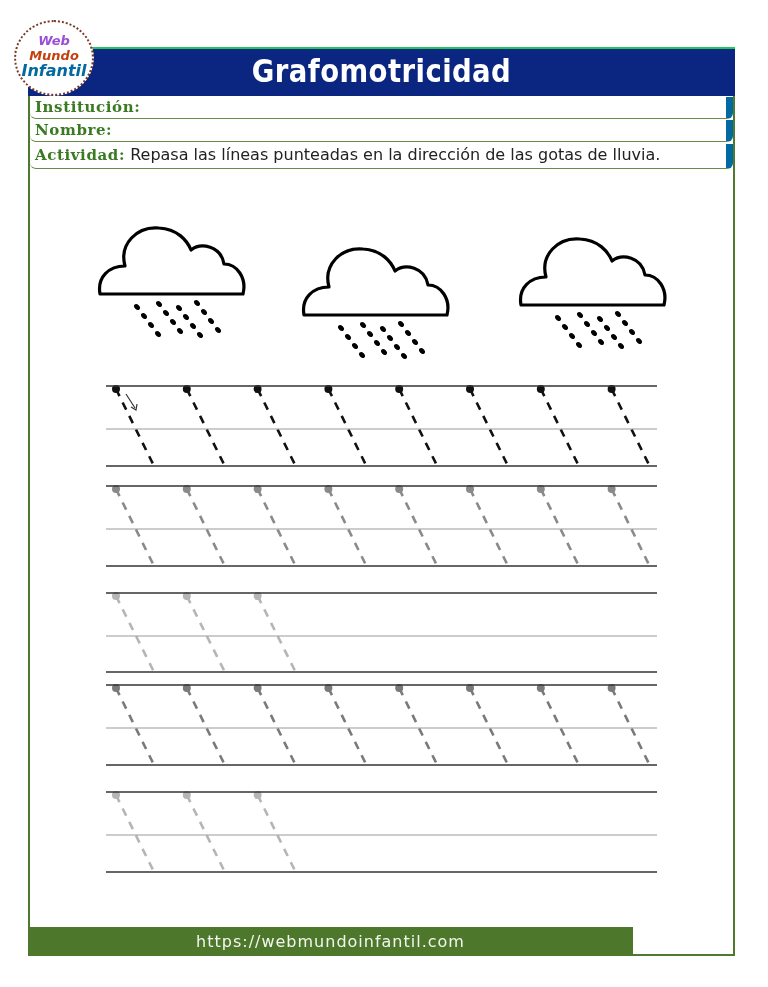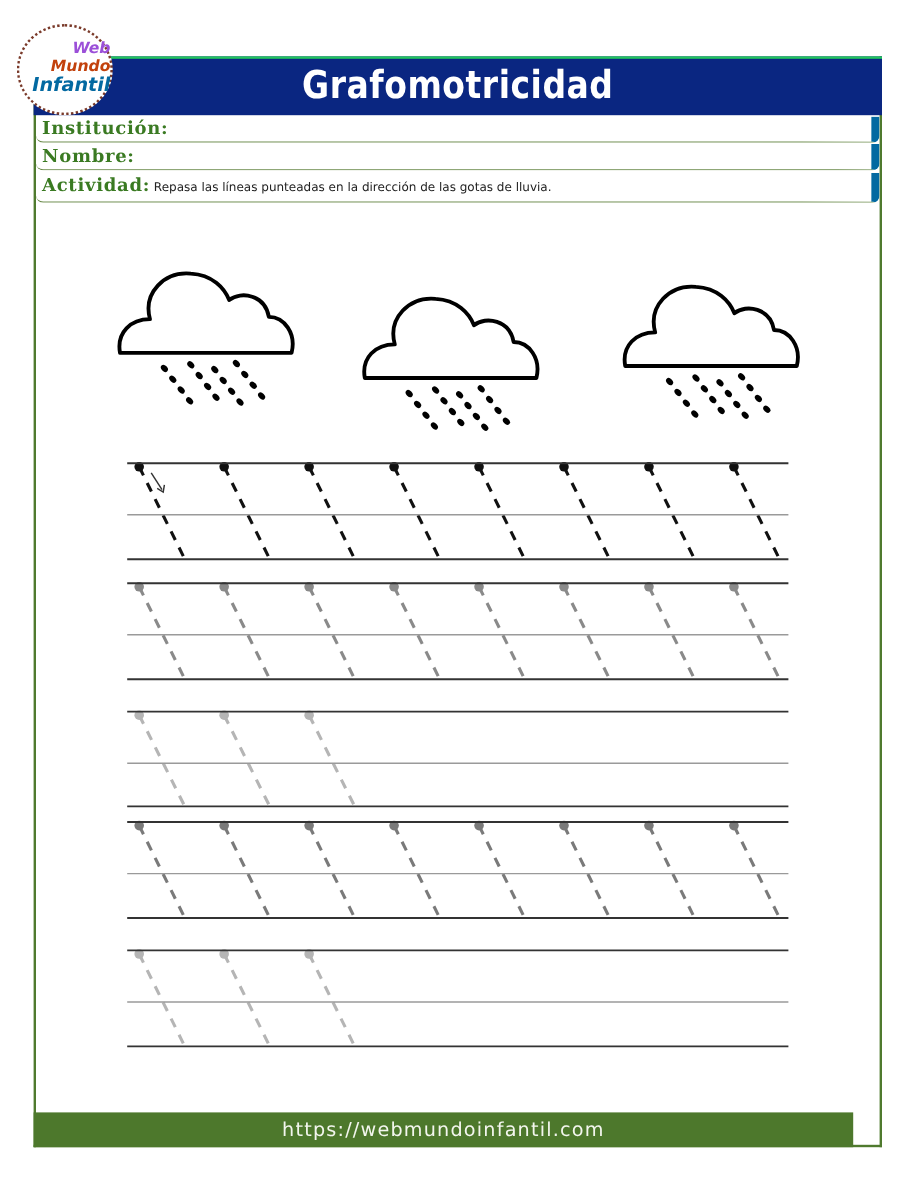--- a/index.html
+++ b/index.html
@@ -2,24 +2,24 @@
 <html><head>
 <meta charset="utf-8">
 <style>
   html, body { margin:0; padding:0; background:#ffffff; }
   body { width:768px; height:987px; position:relative; overflow:hidden; font-family:"DejaVu Sans", sans-serif; }
   .frame { position:absolute; left:28px; top:47px; width:707px; height:909px; border:2px solid #4f7a2e; border-top:none; box-sizing:border-box; }
   .header { position:absolute; left:28px; top:47px; width:707px; height:49px; background:#0a2681; border-top:2px solid #22c55e; box-sizing:border-box; }
   .title { position:absolute; left:0; right:0; top:3px; text-align:center; color:#ffffff; font-family:"DejaVu Sans", sans-serif; font-weight:bold; font-size:32px; letter-spacing:0.5px; transform:scaleX(0.86); }
   .info-row { position:absolute; left:30px; width:703px; height:22px; border-bottom:1px solid #6a8a4a; border-right:7px solid #0369a1; border-radius:0 0 6px 6px; box-sizing:border-box; }
   .info-label { position:absolute; left:5px; top:1px; font-family:"DejaVu Serif", serif; font-weight:bold; color:#3a7a22; font-size:15px; letter-spacing:0.6px; }
-  .info-value { font-family:"DejaVu Sans", sans-serif; font-weight:normal; color:#222222; font-size:10px; letter-spacing:0; }
-  .logo { position:absolute; left:14px; top:20px; width:80px; height:76px; border-radius:50%; background:#ffffff; border:2px dotted #7a3a2a; box-sizing:border-box; text-align:right; font-family:"DejaVu Sans", sans-serif; font-weight:bold; font-style:italic; line-height:15px; padding-top:11px; }
+  .info-value { font-family:"DejaVu Sans", sans-serif; font-weight:normal; color:#222222; font-size:16px; letter-spacing:0; }
+  .logo { position:absolute; left:14px; top:20px; width:80px; height:76px; border-radius:50%; background:#ffffff; border:2px dotted #7a3a2a; box-sizing:border-box; text-align:center; font-family:"DejaVu Sans", sans-serif; font-weight:bold; font-style:italic; line-height:15px; padding-top:11px; }
   .logo span { display:block; font-size:13px; }
-  .footer { position:absolute; left:28px; top:927px; width:683px; height:29px; background:#4d782c; color:#f3f6ee; font-family:"DejaVu Sans", sans-serif; font-size:16px; letter-spacing:1px; text-align:center; line-height:29px; }
+  .footer { position:absolute; left:28px; top:927px; width:605px; height:29px; background:#4d782c; color:#f3f6ee; font-family:"DejaVu Sans", sans-serif; font-size:16px; letter-spacing:1px; text-align:center; line-height:29px; }
   svg.art { position:absolute; left:0; top:0; }
 </style>
 </head>
 <body>
 
 <div class="frame"></div>
 
 <div class="header">
   <div class="title">Grafomotricidad</div>
 </div>

